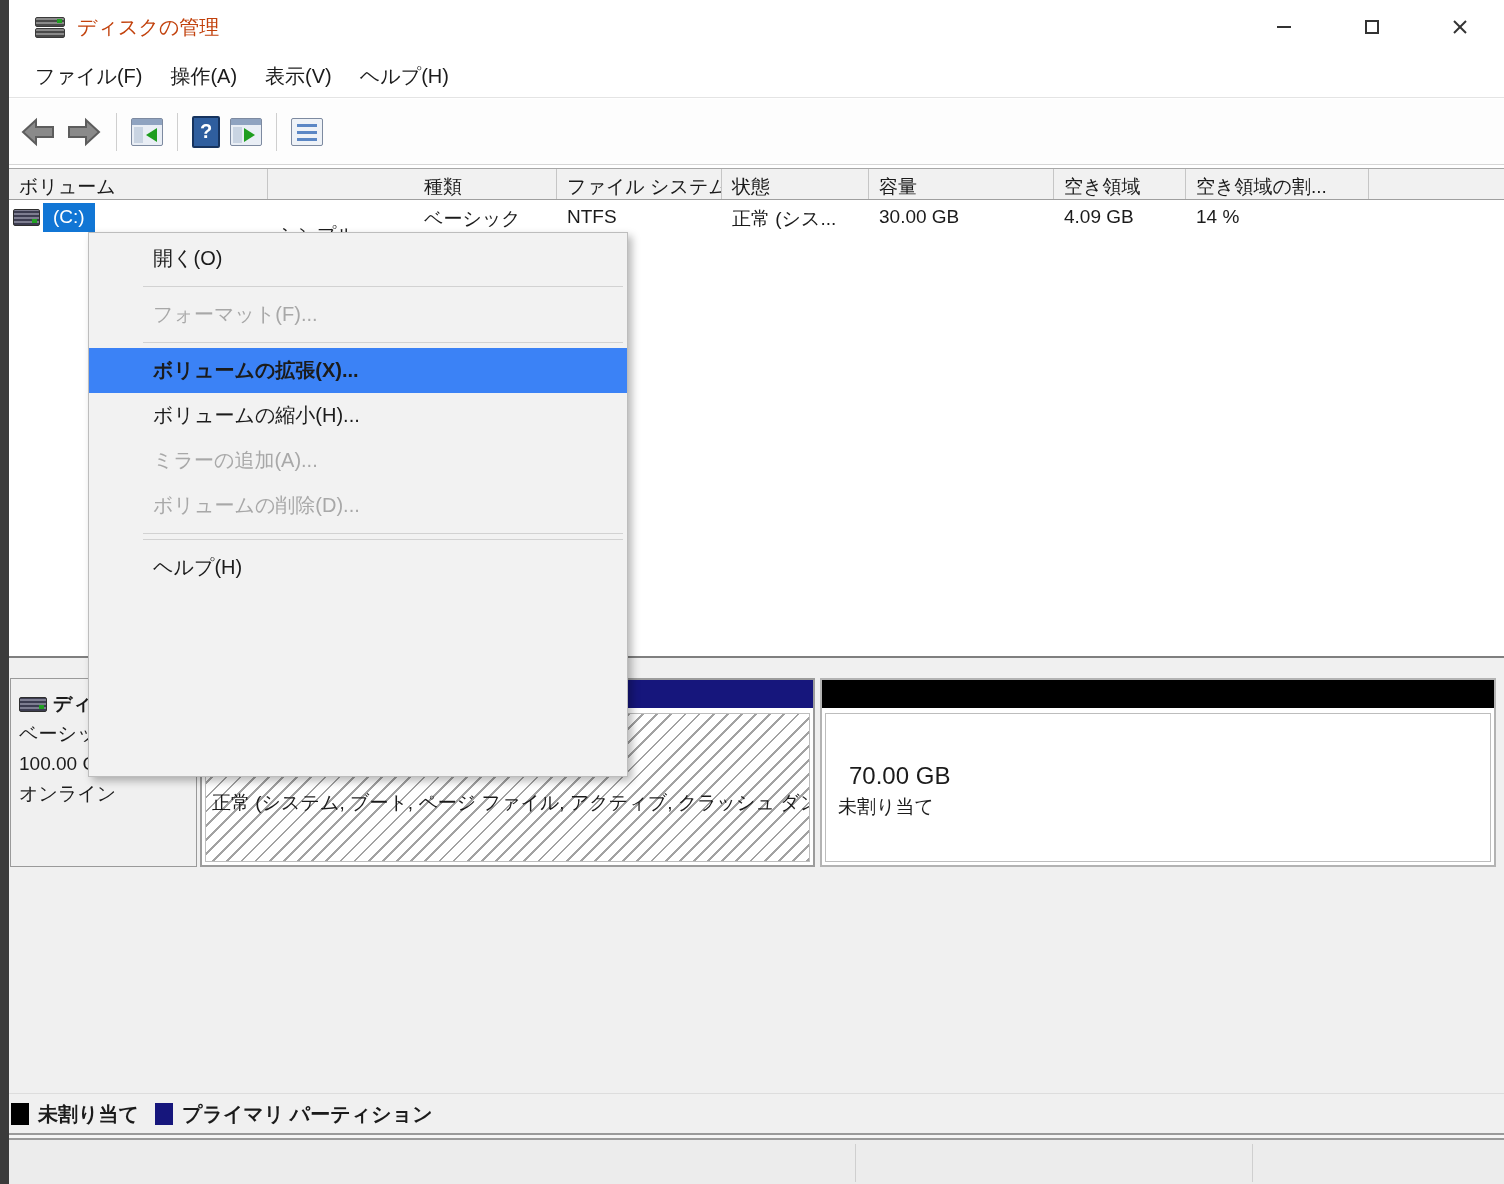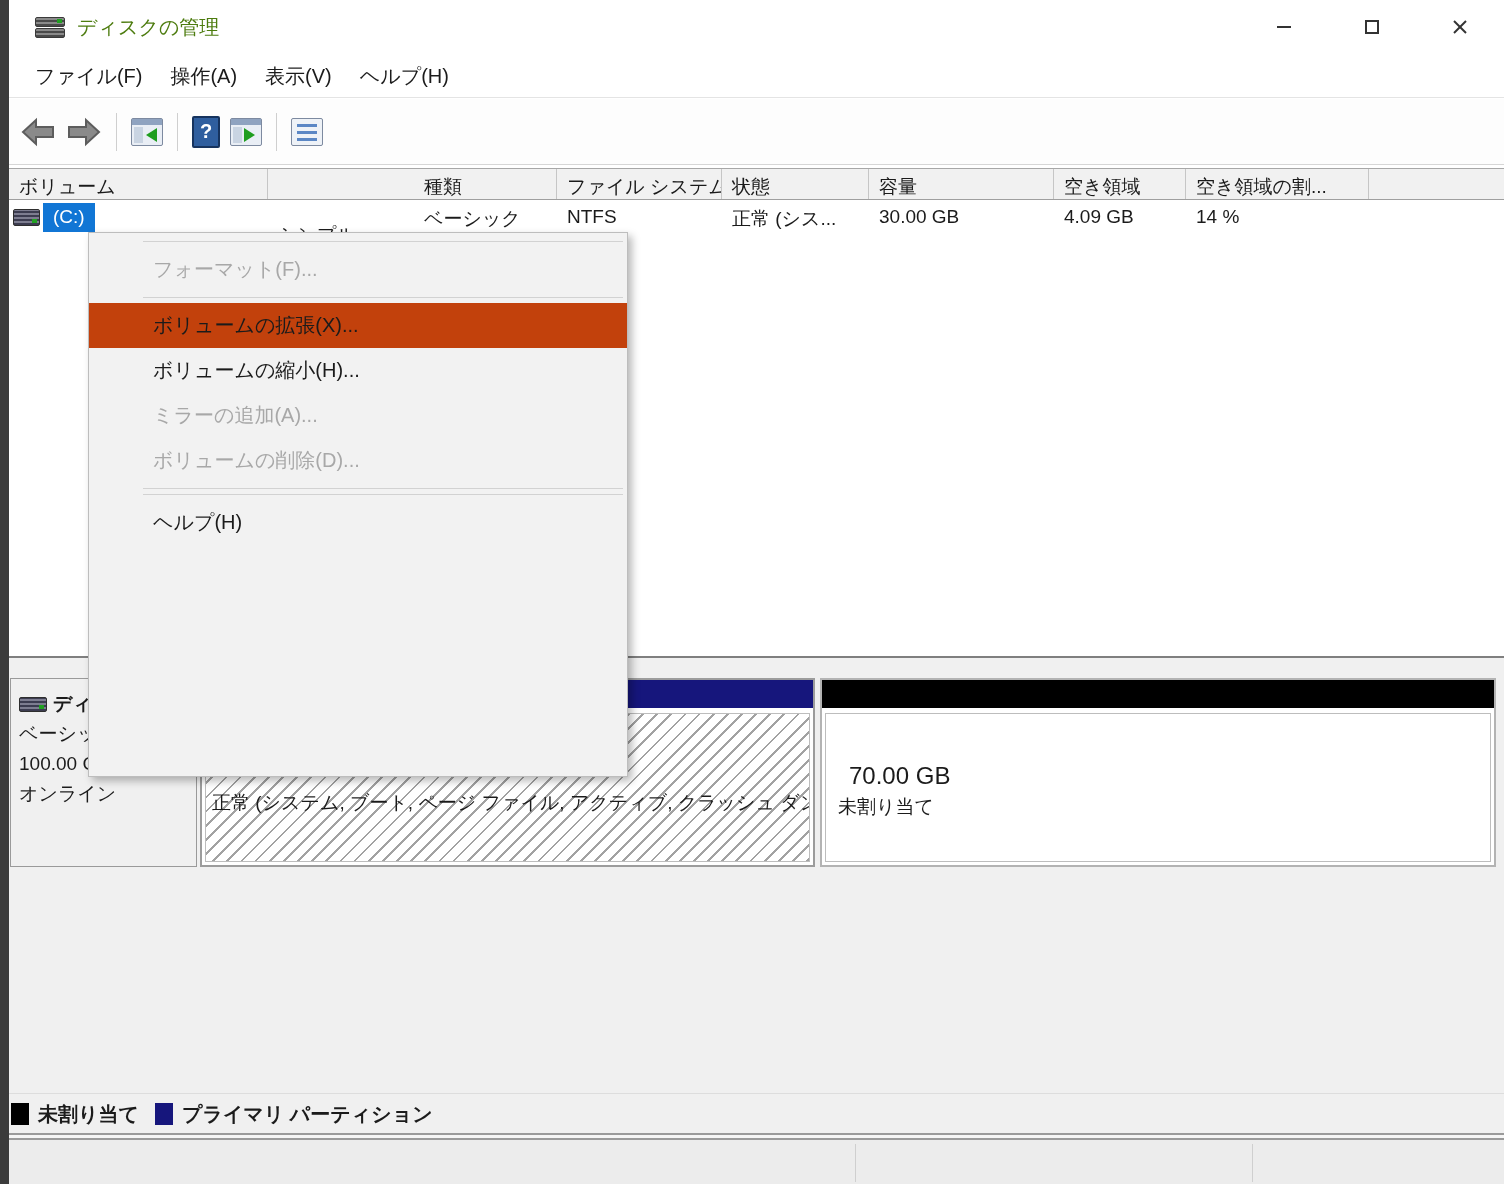--- a/index.html
+++ b/index.html
@@ -10,21 +10,21 @@
   .window { position:absolute; left:9px; top:0; width:1495px; height:1184px; background:#ffffff; }
 
   
   .titlebar { position:absolute; left:0; top:0; width:100%; height:56px; background:#fff; }
   .app-icon { position:absolute; left:26px; top:16px; width:30px; height:24px; }
   .app-icon .drive { position:absolute; left:0; width:30px; height:10px; border-radius:2px;
     background:repeating-linear-gradient(0deg,#4a4a4a 0 2px,#8a8a8a 2px 4px); border:1px solid #3a3a3a; }
   .app-icon .drive.top { top:1px; }
   .app-icon .drive.bot { top:12px; }
   .app-icon .dot { position:absolute; right:3px; top:3px; width:5px; height:4px; background:#21a121; }
-  .title-text { position:absolute; left:68px; top:14px; font-size:20px; color:#4d7c0f; }
+  .title-text { position:absolute; left:68px; top:14px; font-size:20px; color:#c2410c; }
   .win-controls { position:absolute; right:0; top:0; height:54px; display:flex; }
   .wc { width:88px; height:54px; display:flex; align-items:center; justify-content:center; }
   .wc svg { display:block; }
 
   
   .menubar { position:absolute; left:0; top:56px; width:100%; height:42px; background:#fff;
     border-bottom:1px solid #e4e4e4; display:flex; align-items:center; padding-left:12px; }
   .menubar .mitem { font-size:20px; padding:6px 14px; color:#1b1b1b; }
 
   
@@ -96,21 +96,21 @@
   
   .statusbar { position:absolute; left:0; top:482px; width:1495px; height:44px; background:#ececec; }
   .sb-div { position:absolute; top:4px; bottom:2px; width:1px; background:#cfcfcf; }
   .sb-div.d1 { left:846px; } .sb-div.d2 { left:1243px; }
 
   
   .context-menu { position:absolute; left:79px; top:232px; width:540px; height:545px; background:#f2f2f2;
     border:1px solid #bdbdbd; box-shadow:4px 4px 8px rgba(0,0,0,0.28); z-index:20; padding-top:3px; }
   .cm-item { height:45px; line-height:45px; padding-left:64px; font-size:20px; color:#1b1b1b; white-space:nowrap; overflow:hidden; }
   .cm-item.disabled { color:#a8a8a8; }
-  .cm-item.highlighted { background:#c2410c; }
+  .cm-item.highlighted { background:#3b82f6;font-weight:bold; }
   .cm-sep { height:1px; background:#d2d2d2; margin:5px 4px 5px 54px; }
 </style>
 </head>
 <body>
 
 <div class="desktop-strip"></div>
 
 <div class="window">
 
   <div class="titlebar">
@@ -253,20 +253,21 @@
     </div>
     <div class="legend-divider"></div>
 
     <div class="statusbar">
       <span class="sb-div d1"></span>
       <span class="sb-div d2"></span>
     </div>
   </div>
 
   <div class="context-menu">
+    <div class="cm-item">開く(O)</div>
     <div class="cm-sep"></div>
     <div class="cm-item disabled">フォーマット(F)...</div>
     <div class="cm-sep"></div>
     <div class="cm-item highlighted">ボリュームの拡張(X)...</div>
     <div class="cm-item">ボリュームの縮小(H)...</div>
     <div class="cm-item disabled">ミラーの追加(A)...</div>
     <div class="cm-item disabled">ボリュームの削除(D)...</div>
     <div class="cm-sep"></div>
     <div class="cm-sep"></div>
     <div class="cm-item">ヘルプ(H)</div>

